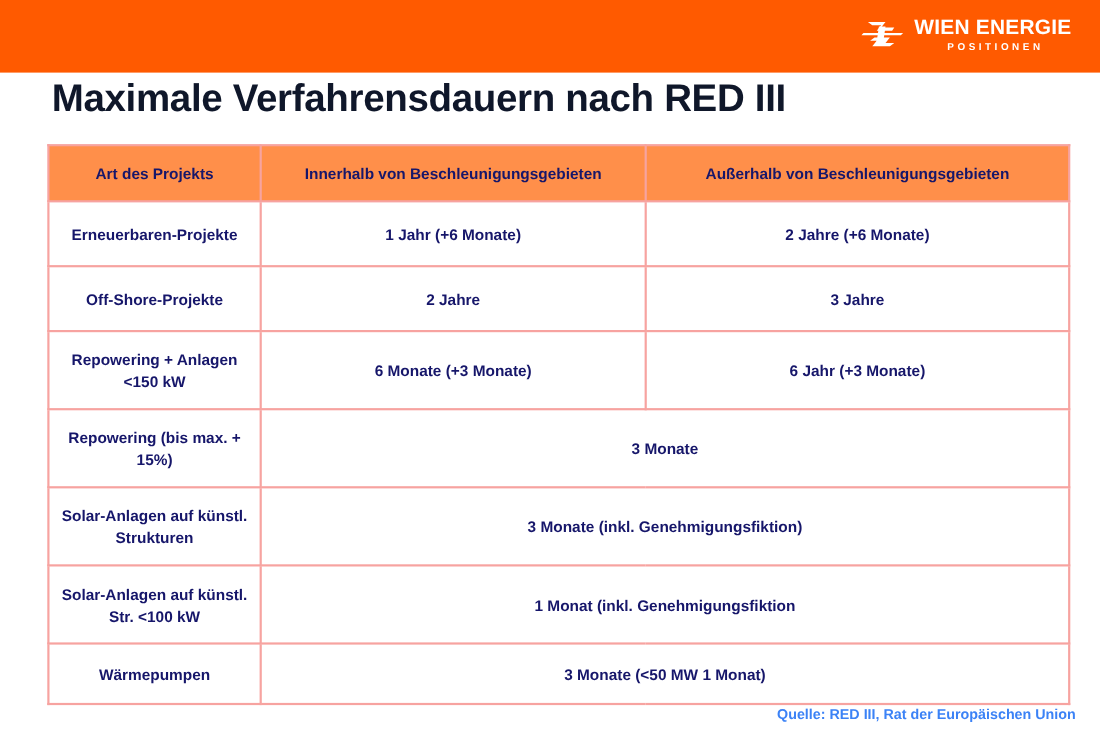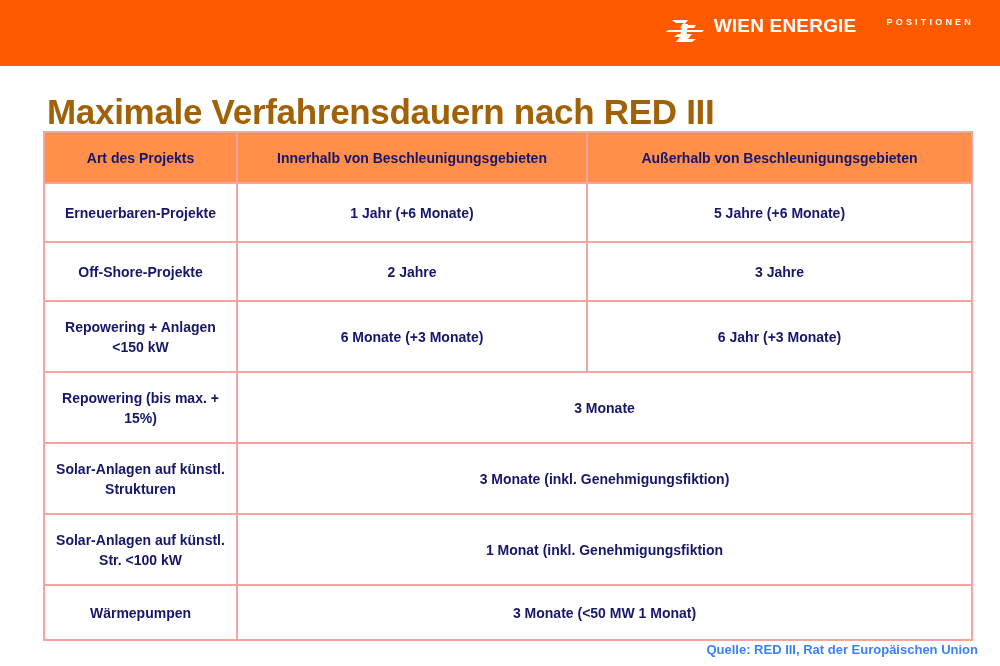--- a/index.html
+++ b/index.html
@@ -1,24 +1,24 @@
 <!DOCTYPE html>
 <html><head>
   <meta charset="utf-8">
   <style>
     * { box-sizing: border-box; margin: 0; padding: 0; }
     html, body { width: 1000px; height: 666px; background: #ffffff; overflow: hidden; }
     body { font-family: "Liberation Sans", "DejaVu Sans", sans-serif; color: #0f1060; position: relative; }
     .topbar { position: absolute; left: 0; top: 0; width: 1000px; height: 66px; background: #ff5a00; }
     .logo { position: absolute; right: 26px; top: 16px; display: flex; align-items: flex-start; gap: 8px; }
     .logo-mark { width: 40px; height: 26px; margin-top: 2px; }
-    .logo-text { display: flex; flex-direction: row; }
+    .logo-text { display: flex; flex-direction: column; }
     .logo-name { color: #fff; font-weight: bold; font-size: 19px; letter-spacing: 0.2px; line-height: 20px; }
     .logo-sub { color: #fff; font-weight: bold; font-size: 9px; letter-spacing: 3.2px; line-height: 12px; margin-left: 30px; }
-    .title { position: absolute; left: 47px; top: 92px; font-size: 35px; font-weight: bold; color: #a16207; letter-spacing: -0.3px; }
+    .title { position: absolute; left: 47px; top: 70px; font-size: 35px; font-weight: bold; color: #0f172a; letter-spacing: -0.3px; }
     table { position: absolute; left: 43px; top: 131px; width: 928px; border-collapse: collapse; table-layout: fixed; }
     td, th { border: 2px solid #f7a3a0; text-align: center; vertical-align: middle; font-size: 14px; font-weight: bold; color: #16166a; padding: 0 10px; line-height: 20px; }
     th { background: #ff8f4a; height: 51px; }
     col.c1 { width: 193px; }
     col.c2 { width: 350px; }
     col.c3 { width: 385px; }
     tr.r1 td, tr.r2 td { height: 59px; }
     tr.r3 td, tr.r4 td, tr.r5 td, tr.r6 td { height: 71px; }
     tr.r7 td { height: 55px; }
     .source { position: absolute; right: 22px; top: 642px; font-size: 13px; font-weight: bold; color: #3b82f6; }
@@ -53,21 +53,21 @@
     <tr>
       <th>Art des Projekts</th>
       <th>Innerhalb von Beschleunigungsgebieten</th>
       <th>Außerhalb von Beschleunigungsgebieten</th>
     </tr>
   </thead>
   <tbody>
     <tr class="r1">
       <td>Erneuerbaren-Projekte</td>
       <td>1 Jahr (+6 Monate)</td>
-      <td>5 Jahre (+6 Monate)</td>
+      <td>2 Jahre (+6 Monate)</td>
     </tr>
     <tr class="r2">
       <td>Off-Shore-Projekte</td>
       <td>2 Jahre</td>
       <td>3 Jahre</td>
     </tr>
     <tr class="r3">
       <td>Repowering + Anlagen &lt;150 kW</td>
       <td>6 Monate (+3 Monate)</td>
       <td>6 Jahr (+3 Monate)</td>

